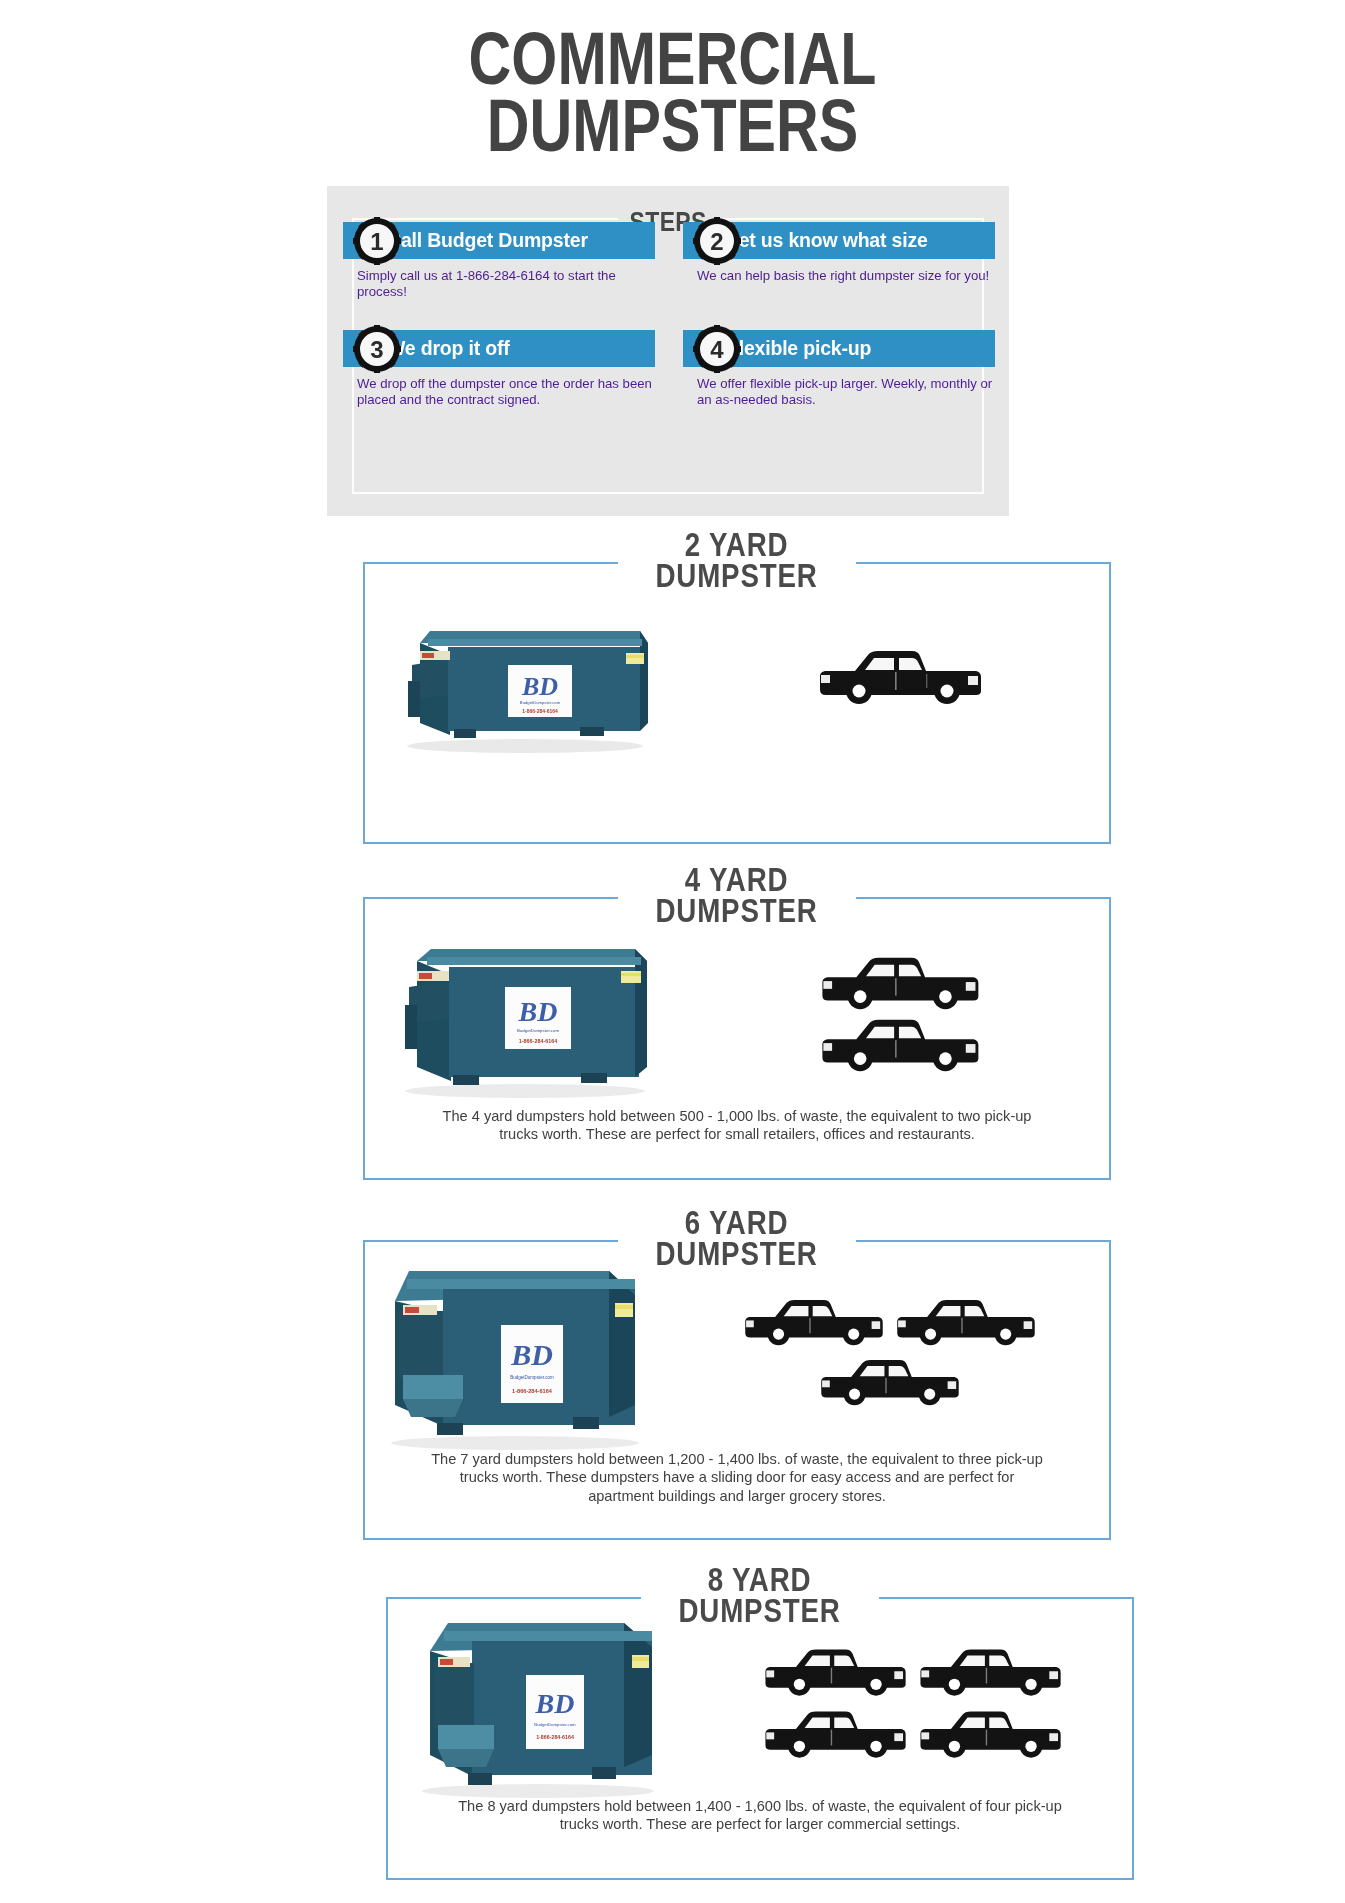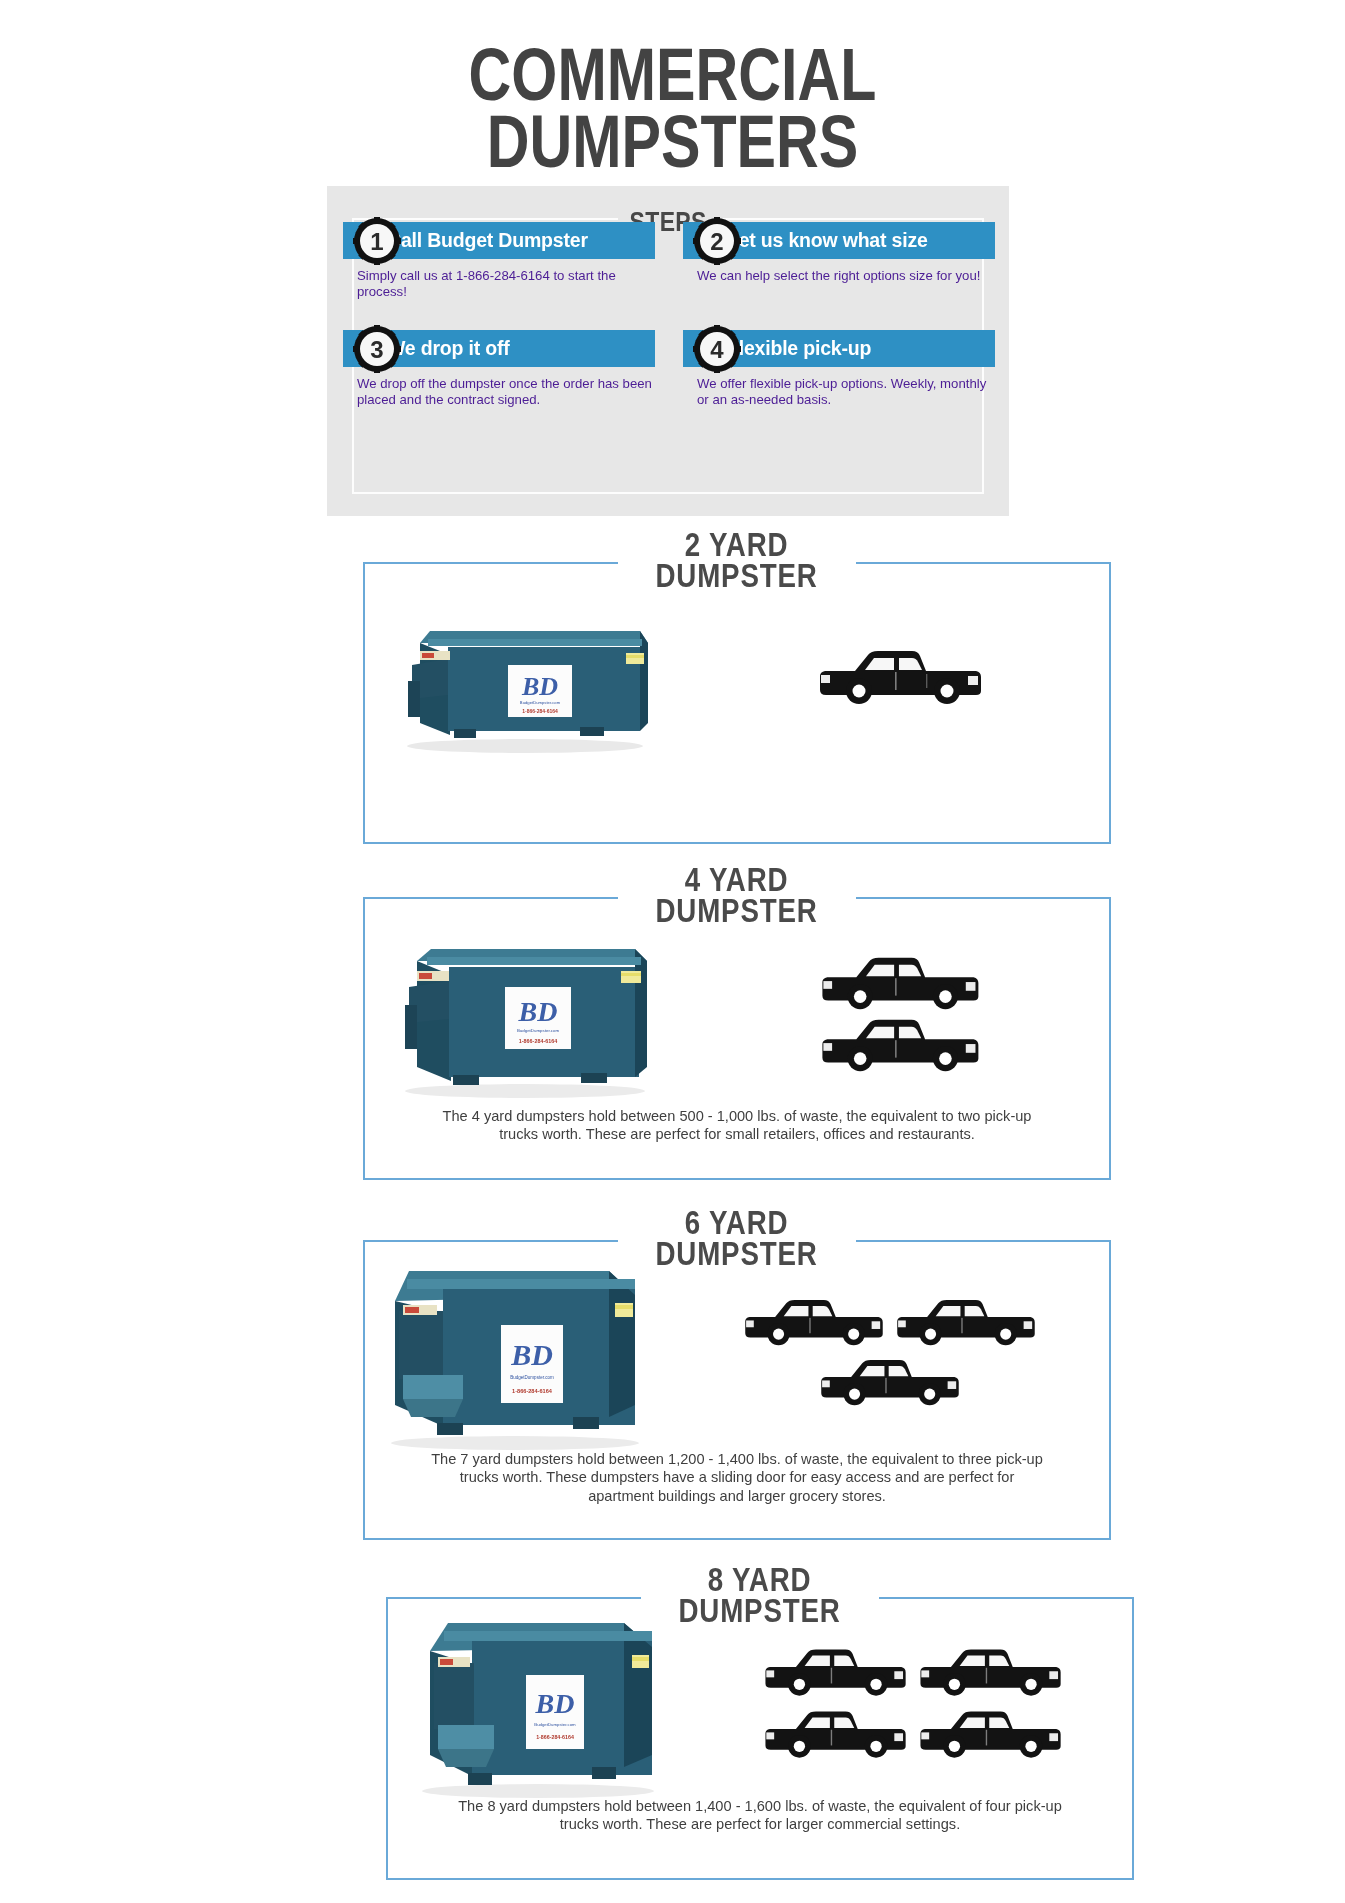--- a/index.html
+++ b/index.html
@@ -9,21 +9,21 @@
     height: 1903px;
     background: #ffffff;
     font-family: "Liberation Sans", sans-serif;
     overflow: hidden;
     position: relative;
   }
 
   
   .title-block {
     text-align: center;
-    padding-top: 42px;
+    padding-top: 26px;
   }
   .title-line {
     font-family: "Liberation Sans Narrow", "Liberation Sans", sans-serif;
     font-weight: bold;
     color: #434343;
     font-size: 74px;
     line-height: 0.90;
     letter-spacing: 0px;
     transform: scaleX(0.80);
     transform-origin: center;
@@ -228,21 +228,21 @@
             <rect x="6.5" y="35.5" width="6" height="6" transform="rotate(45 9.5 38.5)"></rect>
             <rect x="35.5" y="35.5" width="6" height="6" transform="rotate(45 38.5 38.5)"></rect>
           </g>
           <circle cx="24" cy="24" r="17" fill="#f7f7f7"></circle>
           <text x="24" y="33" text-anchor="middle" font-family="Liberation Sans, sans-serif" font-size="24" font-weight="bold" fill="#2b2b2b">2</text>
         </svg>
       </div>
       <div class="step-bar">
         <span class="step-bar-label">Let us know what size</span>
       </div>
-      <div class="step-desc">We can help select the right options size for you!</div>
+      <div class="step-desc">We can help basis the right dumpster size for you!</div>
     </div>
 
     <div class="step">
       <div class="gear-badge">
         <svg viewBox="0 0 48 48" width="48" height="48">
           <g fill="#111111">
             <circle cx="24" cy="24" r="23"></circle>
             <rect x="21" y="0" width="6" height="6"></rect>
               <rect x="21" y="42" width="6" height="6"></rect>
             <rect x="0" y="21" width="6" height="6"></rect>
@@ -276,21 +276,21 @@
             <rect x="6.5" y="35.5" width="6" height="6" transform="rotate(45 9.5 38.5)"></rect>
             <rect x="35.5" y="35.5" width="6" height="6" transform="rotate(45 38.5 38.5)"></rect>
           </g>
           <circle cx="24" cy="24" r="17" fill="#f7f7f7"></circle>
           <text x="24" y="33" text-anchor="middle" font-family="Liberation Sans, sans-serif" font-size="24" font-weight="bold" fill="#2b2b2b">4</text>
         </svg>
       </div>
       <div class="step-bar">
         <span class="step-bar-label">Flexible pick-up</span>
       </div>
-      <div class="step-desc">We offer flexible pick-up options.  Weekly, monthly or an as-needed basis.</div>
+      <div class="step-desc">We offer flexible pick-up larger.  Weekly, monthly or an as-needed basis.</div>
     </div>
 
   </div>
 </div>
 
 <div class="section" style="top:562px; height:282px;">
   <div class="sec-head">
     <span class="sec-head-inner">
       <span class="sec-title-l1">2 YARD</span>
       <span class="sec-title-l2">DUMPSTER</span>

